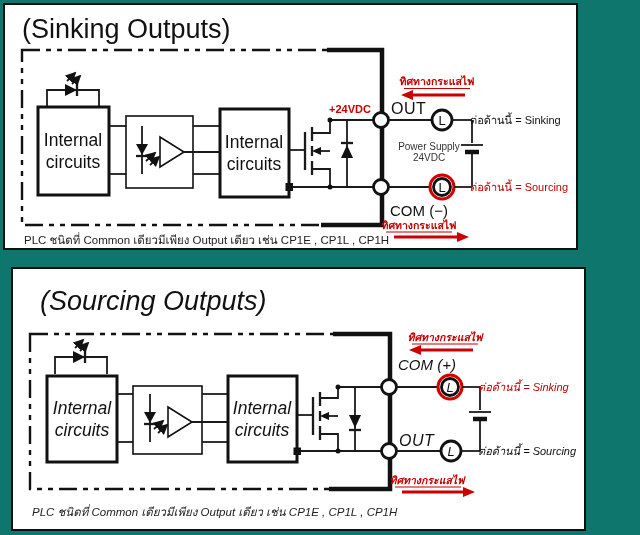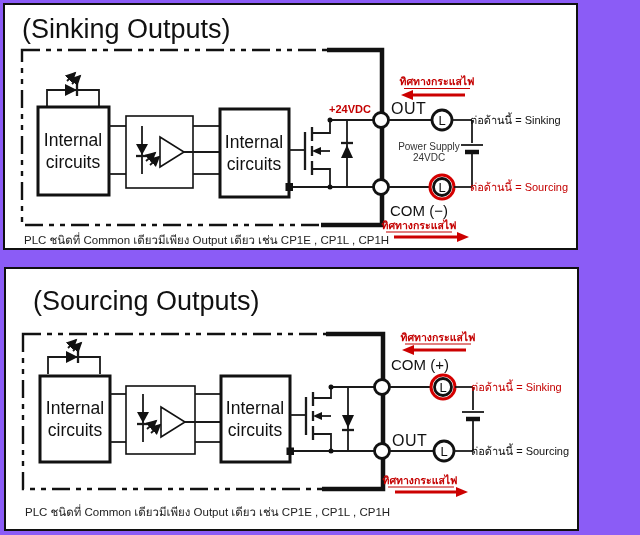--- a/index.html
+++ b/index.html
@@ -1,19 +1,19 @@
 <!DOCTYPE html>
 <html><head>
 <meta charset="utf-8">
 <style>
   html,body{margin:0;padding:0;background:#fff;}
-  .page{position:relative;width:640px;height:535px;background:#8b5cf6;overflow:hidden;}
+  .page{position:relative;width:640px;height:535px;background:#0f766e;overflow:hidden;}
   .panel{position:absolute;border:2px solid #101010;background:#fff;}
   #panel-sinking{left:3px;top:3px;width:571px;height:243px;}
-  #panel-sourcing{left:4px;top:267px;width:571px;height:260px;}
+  #panel-sourcing{left:11px;top:267px;width:571px;height:260px;font-style:italic;}
   svg{display:block;}
   svg text{font-family:"Liberation Sans","DejaVu Sans",sans-serif;}
   .t-title{font-size:27px;fill:#111;}
   .t-box{font-size:17.5px;fill:#111;}
   .t-term{font-size:16px;fill:#111;letter-spacing:.5px;}
   .t-term-sm{font-size:15px;fill:#111;}
   .t-sm-black{font-size:11px;fill:#111;}
   .t-sm-red{font-size:11px;fill:#c40000;}
   .t-flow{font-size:10.5px;fill:#c40000;font-weight:bold;}
   .t-ps{font-size:10px;fill:#333;}

